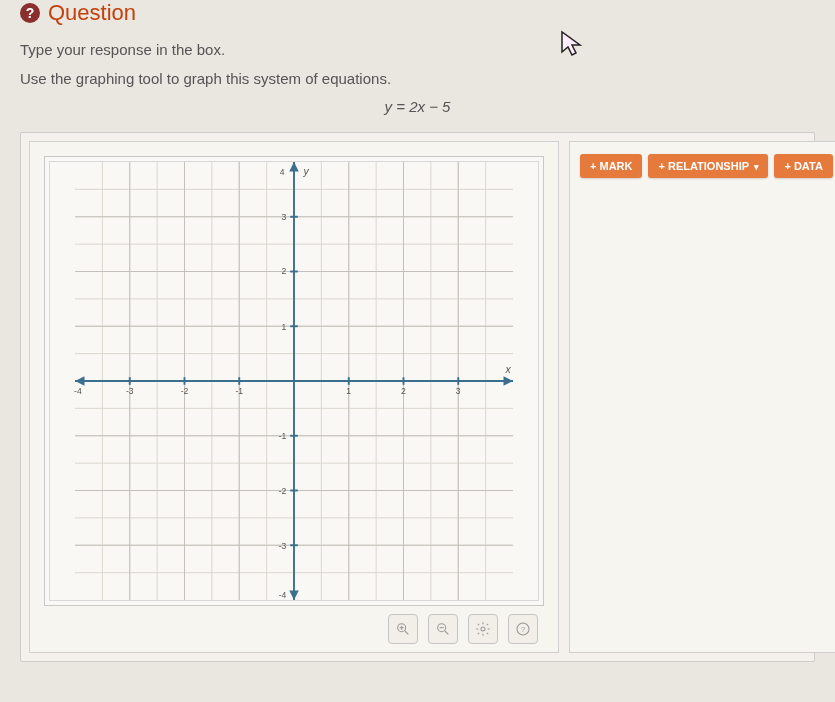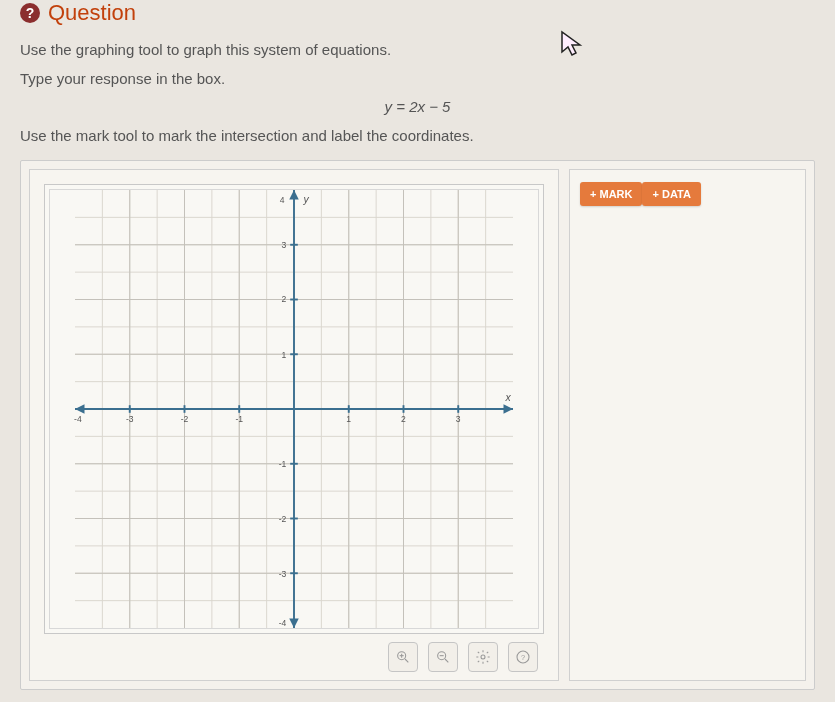--- a/index.html
+++ b/index.html
@@ -69,21 +69,21 @@
     cursor: pointer;
   }
   .ctrl-btn svg { width: 16px; height: 16px; stroke: #999; fill: none; stroke-width: 1.6; }
 
   .side-panel {
     flex: 1;
     border: 1px solid #d0d0d0;
     background: #f7f5f0;
     padding: 12px 10px;
   }
-  .tool-row { display: flex; }
+  .tool-row { display: flex; gap: 6px; }
   .tool-btn {
     background: #e57a3c;
     color: #fff;
     border: none;
     border-radius: 3px;
     font-size: 11px;
     font-weight: 600;
     padding: 6px 10px;
     cursor: pointer;
     box-shadow: 0 1px 2px rgba(0,0,0,0.15);
@@ -99,24 +99,23 @@
 </style>
 </head>
 <body>
 
 <div class="header-row">
   <div class="q-icon">?</div>
   <div class="q-title">Question</div>
 </div>
 
 <div class="instructions">
+  <div>Type your response in the box.</div>
   <div>Use the graphing tool to graph this system of equations.</div>
-  <div>Type your response in the box.</div>
   <div class="eq">y = 2x − 5</div>
-  <div>Use the mark tool to mark the intersection and label the coordinates.</div>
 </div>
 
 <div class="work-area">
 
   <div class="graph-panel">
     <div class="graph-box">
       <div class="graph-inner">
         <svg width="100%" height="100%" viewBox="0 0 460 460">
 
           <g stroke="#d9d6ce" stroke-width="1">
@@ -245,20 +244,24 @@
             <circle cx="12" cy="12" r="9"></circle>
             <text x="12" y="16" font-size="11" text-anchor="middle" fill="#999" stroke="none">?</text>
           </svg>
       </div>
     </div>
   </div>
 
   <div class="side-panel">
     <div class="tool-row">
       <button class="tool-btn">+ MARK</button>
+      <button class="tool-btn">
+        <span>+ RELATIONSHIP</span>
+        <span class="caret">▾</span>
+      </button>
       <button class="tool-btn">+ DATA</button>
     </div>
   </div>
 
 </div>
 
 <svg class="cursor-arrow" width="28" height="28">
   <polygon points="2,2 2,22 8,17 12,25 16,23 12,15 20,15" fill="#fef" stroke="#222" stroke-width="1.5"></polygon>
 </svg>
 

